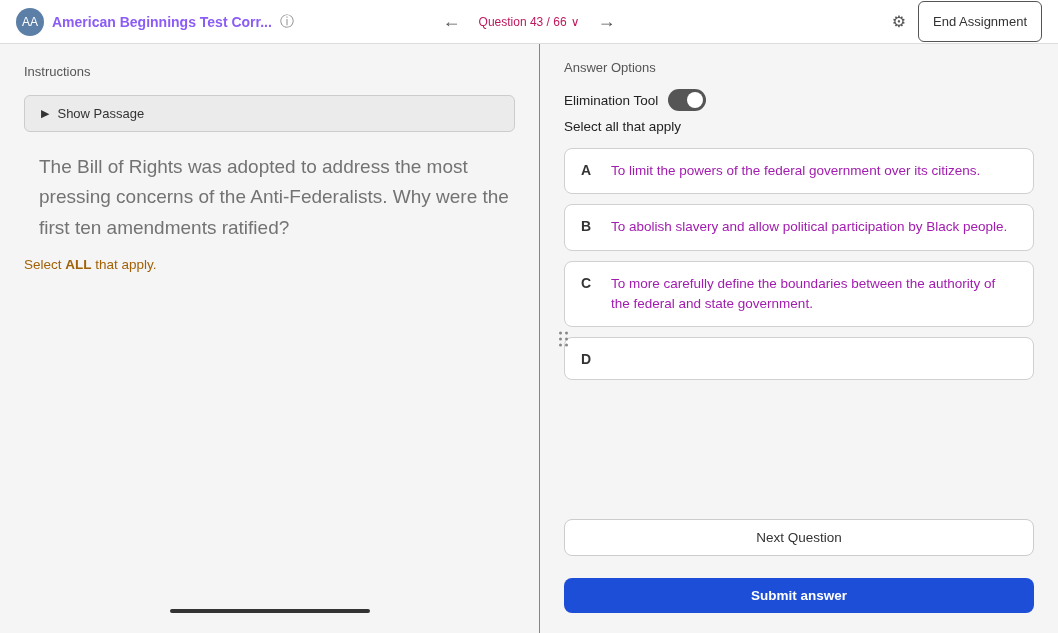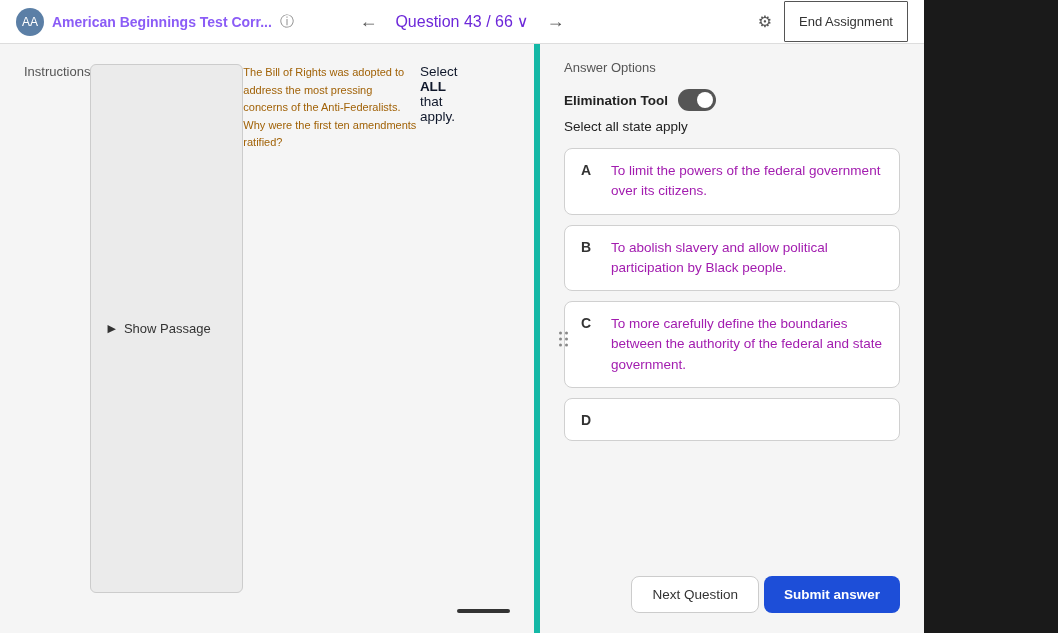--- a/index.html
+++ b/index.html
@@ -5,21 +5,21 @@
     * { box-sizing: border-box; margin: 0; padding: 0; }
     body {
       font-family: -apple-system, BlinkMacSystemFont, 'Segoe UI', Arial, sans-serif;
       background: #1a1a1a;
       width: 1058px;
       height: 633px;
       overflow: hidden;
     }
 
     .app-container {
-      width: 924px;
+      width: 1058px;
       height: 633px;
       display: flex;
       flex-direction: column;
       background: #f0f0f0;
     }
 
     
     .top-nav {
       background: #ffffff;
       height: 44px;
@@ -68,22 +68,22 @@
       border: none;
       font-size: 18px;
       color: #555;
       cursor: pointer;
       padding: 4px 8px;
     }
     .nav-question-selector {
       display: flex;
       align-items: center;
       gap: 4px;
-      font-size: 16px;
-      color: #6d28d9;
+      font-size: 12px;
+      color: #be185d;
       cursor: pointer;
       background: none;
       border: none;
       font-weight: 500;
     }
     .nav-right {
       display: flex;
       align-items: center;
       gap: 12px;
       flex: 1;
@@ -92,36 +92,36 @@
     .nav-icon-btn {
       background: none;
       border: none;
       font-size: 16px;
       color: #555;
       cursor: pointer;
     }
     .end-assignment-btn {
       background: none;
       border: 1.5px solid #555;
-      border-radius: 1px;
+      border-radius: 6px;
       padding: 12px 14px;
       font-size: 13px;
       color: #333;
       cursor: pointer;
       font-weight: 500;
     }
 
     
     .left-panel {
       width: 540px;
       background: #f5f5f5;
-      border-right: 6px solid #14b8a6;
+      border-right: 1px solid #14b8a6;
       padding: 20px 24px;
       display: flex;
-      flex-direction: row;
+      flex-direction: column;
       flex-shrink: 0;
     }
     .panel-label {
       font-size: 13px;
       color: #555;
       margin-bottom: 16px;
       font-weight: 400;
     }
     .show-passage-btn {
       background: #ebebeb;
@@ -136,28 +136,29 @@
       cursor: pointer;
       width: 100%;
       text-align: left;
       margin-bottom: 20px;
     }
     .show-passage-btn .arrow {
       color: #333;
       font-size: 11px;
     }
     .question-text {
-      font-size: 11px;
-      color: #a16207;
+      font-size: 19px;
+      color: #737373;
       line-height: 1.6;
       margin-bottom: 14px;
+      margin-left: 15px;
     }
     .select-instruction {
       font-size: 13.5px;
-      color: #0f172a;
+      color: #a16207;
     }
     .select-instruction strong {
       font-weight: 700;
     }
     .bottom-bar {
       margin-top: auto;
       height: 4px;
       background: #333;
       width: 200px;
       align-self: center;
@@ -180,21 +181,21 @@
     }
     .elimination-tool-row {
       display: flex;
       align-items: center;
       gap: 10px;
       margin-bottom: 8px;
     }
     .elimination-label {
       font-size: 13.5px;
       color: #222;
-      font-weight: 700;
+      font-weight: 400;
     }
     .toggle-switch {
       width: 38px;
       height: 22px;
       background: #555;
       border-radius: 11px;
       position: relative;
       cursor: pointer;
       flex-shrink: 0;
     }
@@ -265,24 +266,25 @@
     .drag-handle .dot {
       width: 3px;
       height: 3px;
       background: #888;
       border-radius: 50%;
     }
 
     
     .bottom-buttons {
       display: flex;
-      justify-content: flex-end;
-      gap: 5px;
+      justify-content: center;
+      gap: 22px;
       margin-top: 16px;
       padding-bottom: 4px;
+      flex-direction: column;
     }
     .next-question-btn {
       background: white;
       border: 1.5px solid #ccc;
       border-radius: 8px;
       padding: 10px 20px;
       font-size: 13.5px;
       color: #333;
       cursor: pointer;
       font-weight: 500;
@@ -366,21 +368,21 @@
       <div class="answer-options-label">Answer Options</div>
 
       <div class="elimination-tool-row">
         <span class="elimination-label">Elimination Tool</span>
         <div class="toggle-switch">
           <div class="knob"></div>
         </div>
       </div>
 
       <div class="select-all-row">
-        <span>Select all state apply</span>
+        <span>Select all that apply</span>
       </div>
 
       <div class="answer-options">
 
         <div class="answer-option">
           <span class="answer-letter">A</span>
           <span class="answer-text">To limit the powers of the federal government over its citizens.</span>
         </div>
 
         <div class="answer-option">

